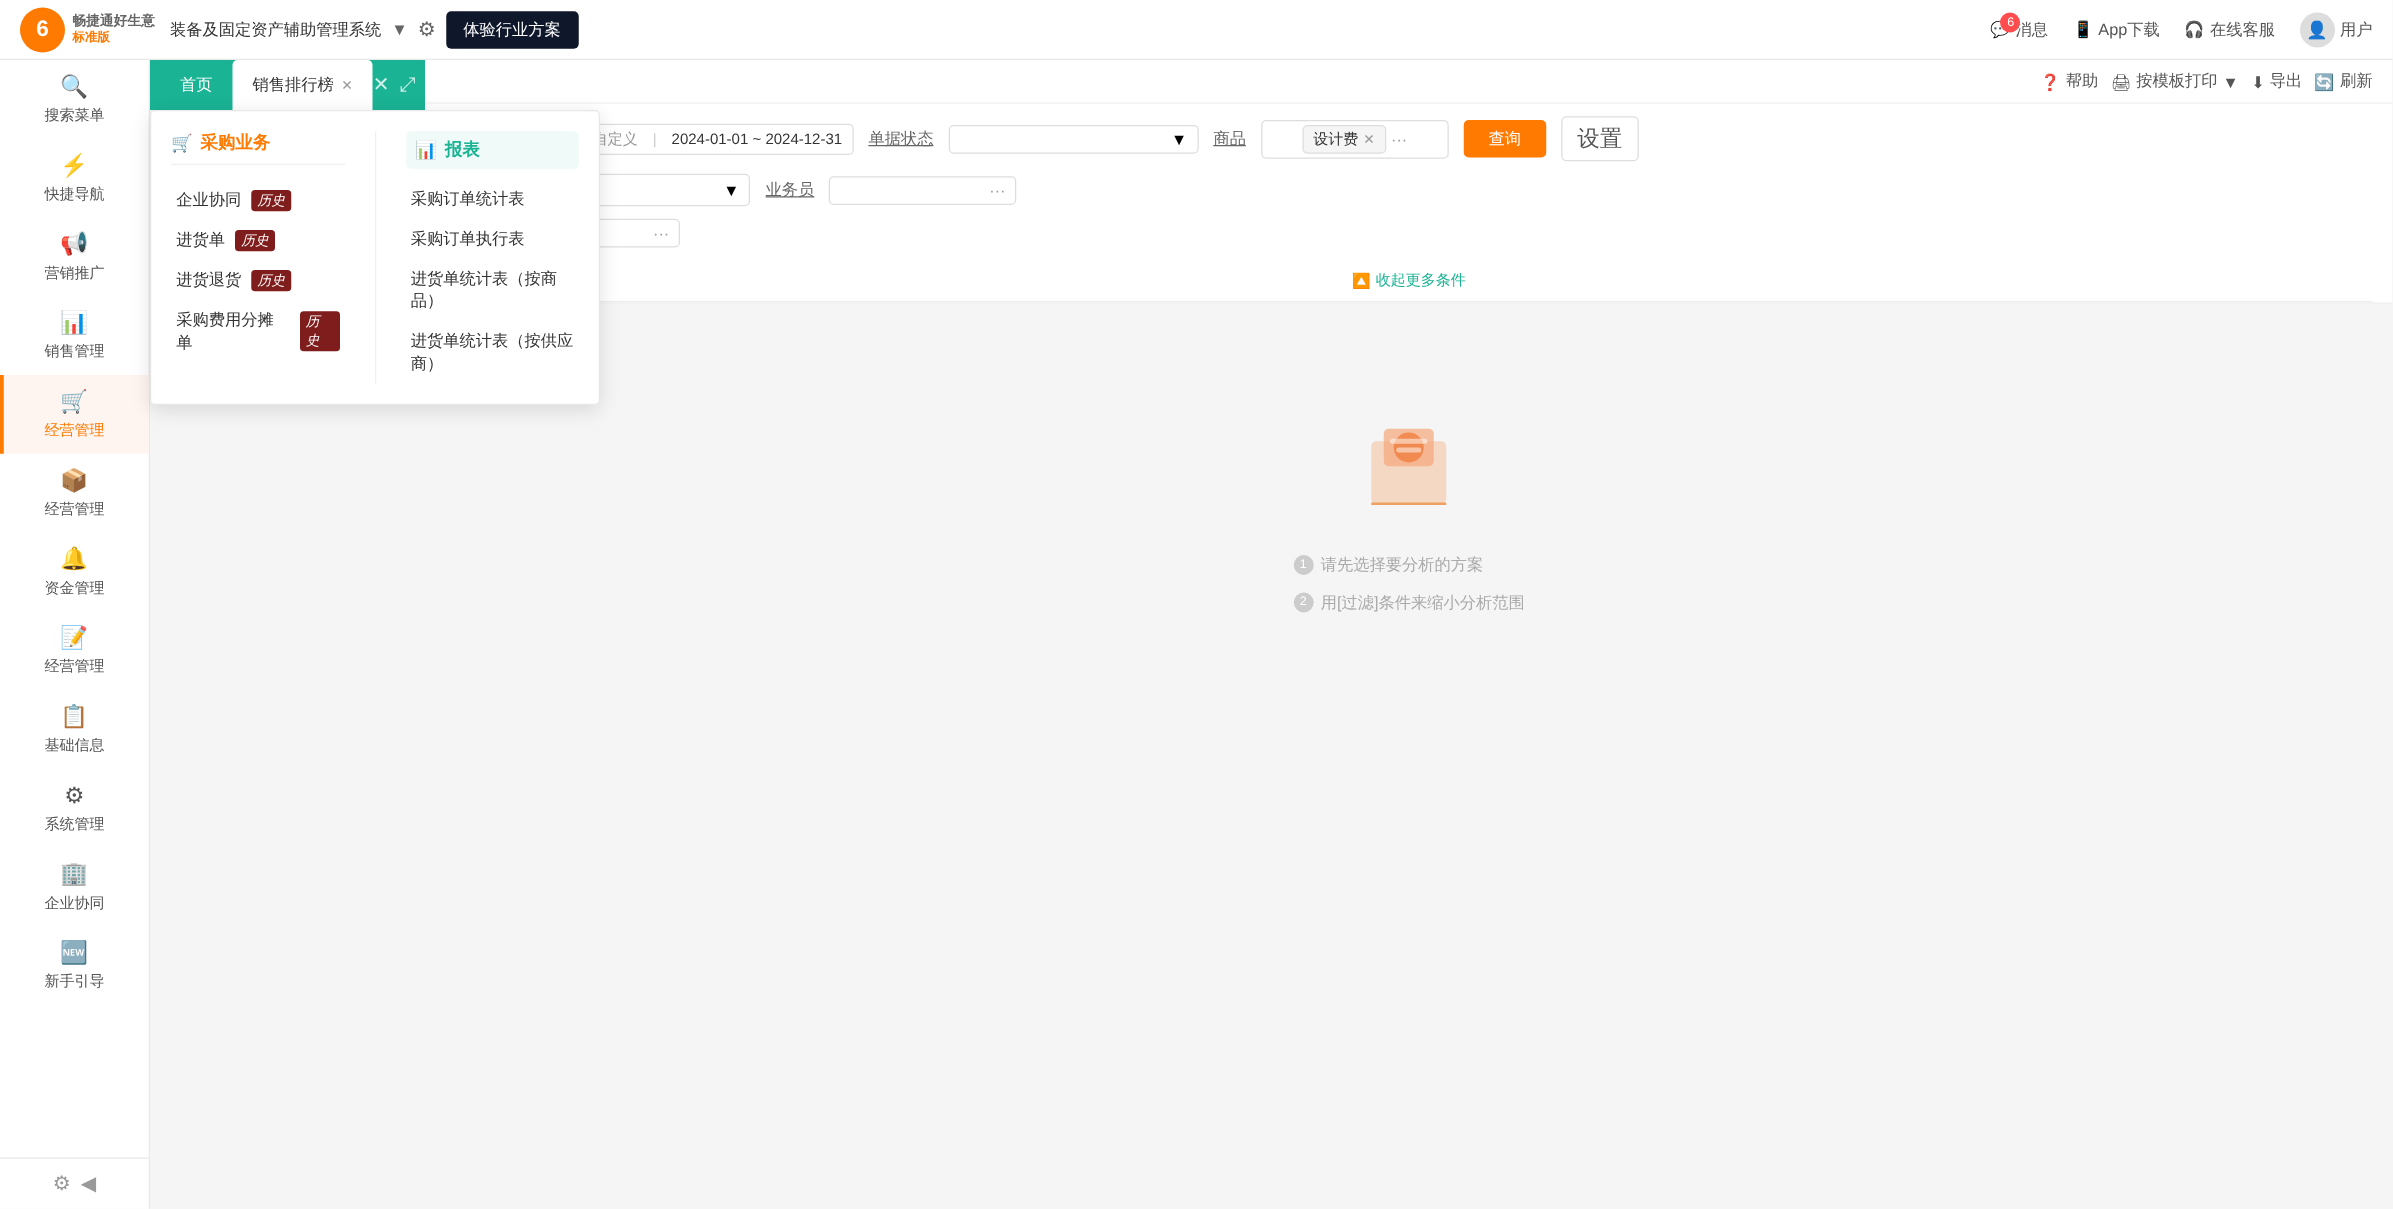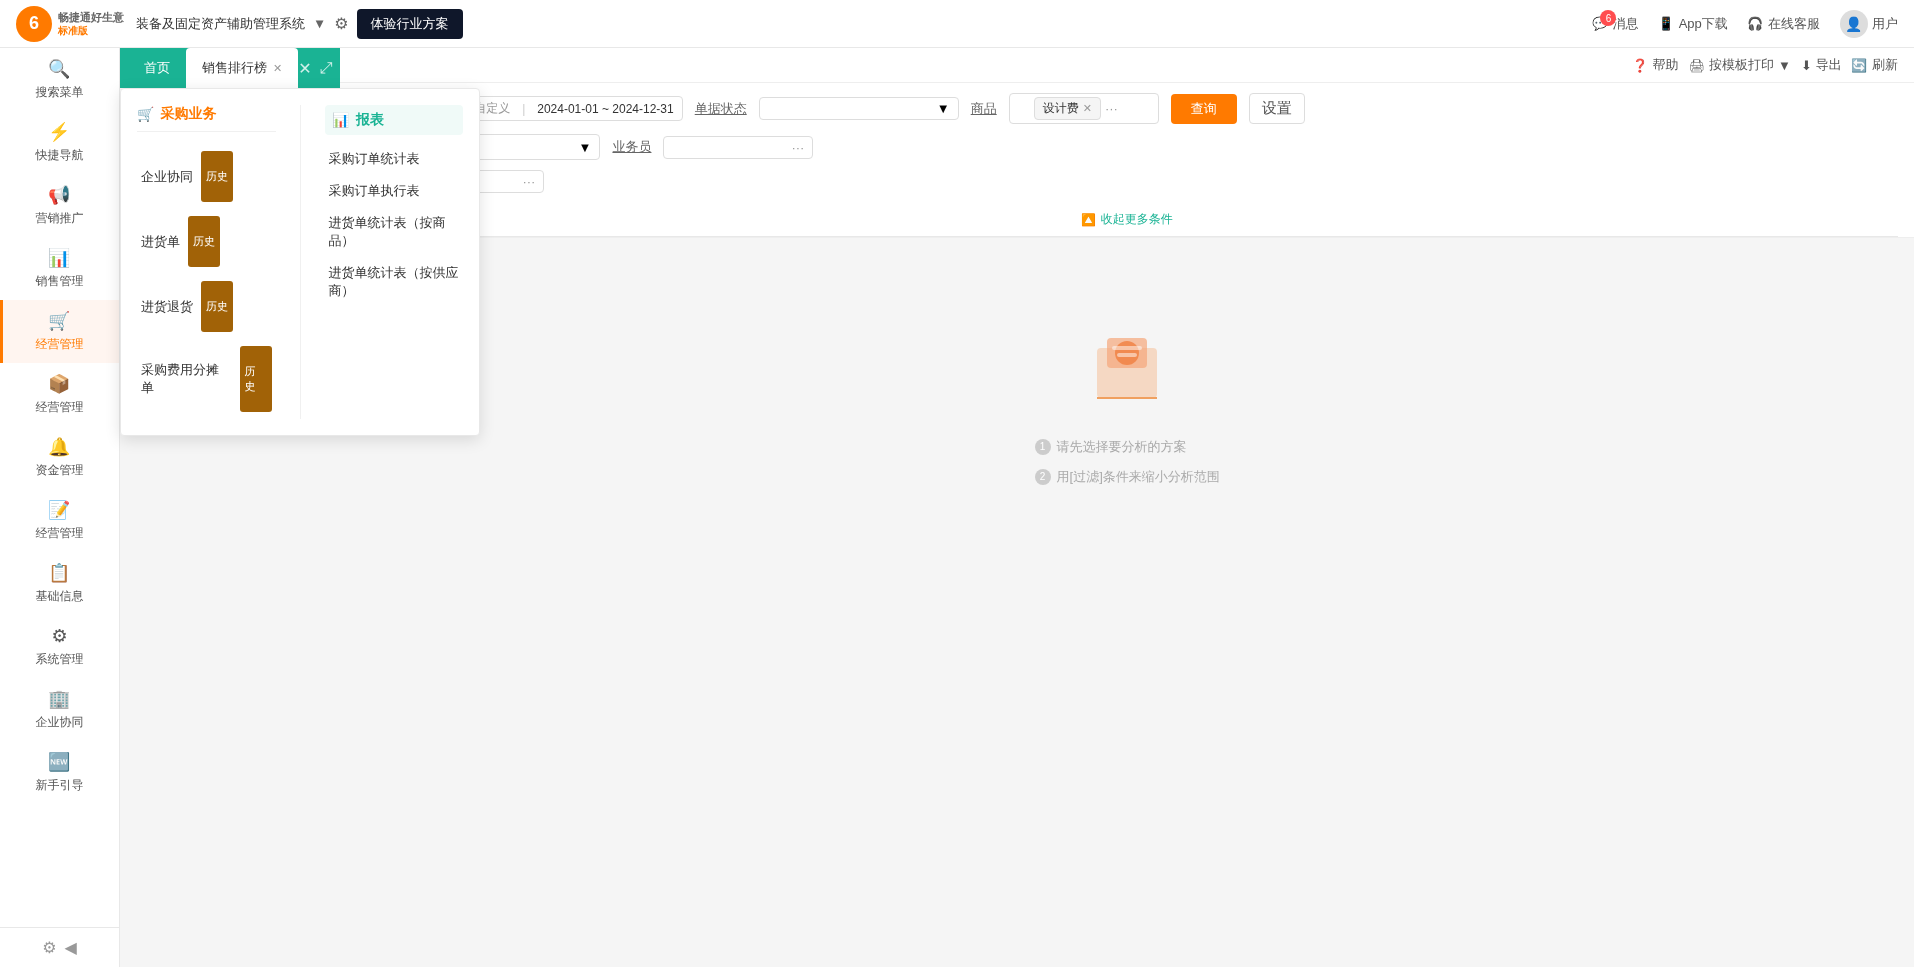--- a/index.html
+++ b/index.html
@@ -232,21 +232,21 @@
       padding: 6px 20px;
       cursor: pointer;
       font-size: 13px;
     }
     .settings-btn-small {
       background: none;
       border: 1px solid #ddd;
       border-radius: 4px;
       padding: 5px 12px;
       cursor: pointer;
-      font-size: 15px;
+      font-size: 18px;
       color: #555;
     }
 
     .collapse-bar {
       background: #fff;
       padding: 8px 16px;
       display: flex;
       align-items: center;
       justify-content: center;
       border-bottom: 1px solid #e8e8e8;
@@ -313,25 +313,26 @@
     .dropdown-item {
       display: flex;
       align-items: center;
       gap: 8px;
       padding: 7px 4px;
       cursor: pointer;
       color: #333;
       font-size: 13px;
     }
     .history-badge {
-      background: #a16207;
+      background: #7f1d1d;
       color: #fff;
       border-radius: 3px;
-      padding: 18px 5px;
+      padding: 1px 5px;
       font-size: 11px;
+      font-style: italic;
     }
     .col-divider {
       width: 1px;
       background: #f0f0f0;
       margin: 0 8px;
     }
   </style>
 </head>
 <body>
 
@@ -483,21 +484,21 @@
           <span style="font-size:12px; color:#333;">2024-01-01 ~ 2024-12-31</span>
         </div>
 
         <span class="filter-label">单据状态</span>
         <div style="display:flex; align-items:center; gap:4px; border:1px solid #ddd; border-radius:4px; padding:3px 8px; min-width:200px; cursor:pointer;">
           <span style="flex:1; color:#999;"></span>
           <span>▼</span>
         </div>
 
         <span class="filter-label">商品</span>
-        <div style="display:flex; align-items:center; gap:4px; border:1px solid #ddd; border-radius:4px; padding:3px 24px; min-width:150px;">
+        <div style="display:flex; align-items:center; gap:4px; border:1px solid #ddd; border-radius:4px; padding:3px 6px; min-width:150px;justify-content:center;">
           <span class="filter-tag">
             <span>设计费</span>
             <span class="filter-tag-close">✕</span>
           </span>
           <span class="filter-ellipsis">···</span>
         </div>
 
         <button class="query-btn">查询</button>
         <button class="settings-btn-small">设置</button>
       </div>

